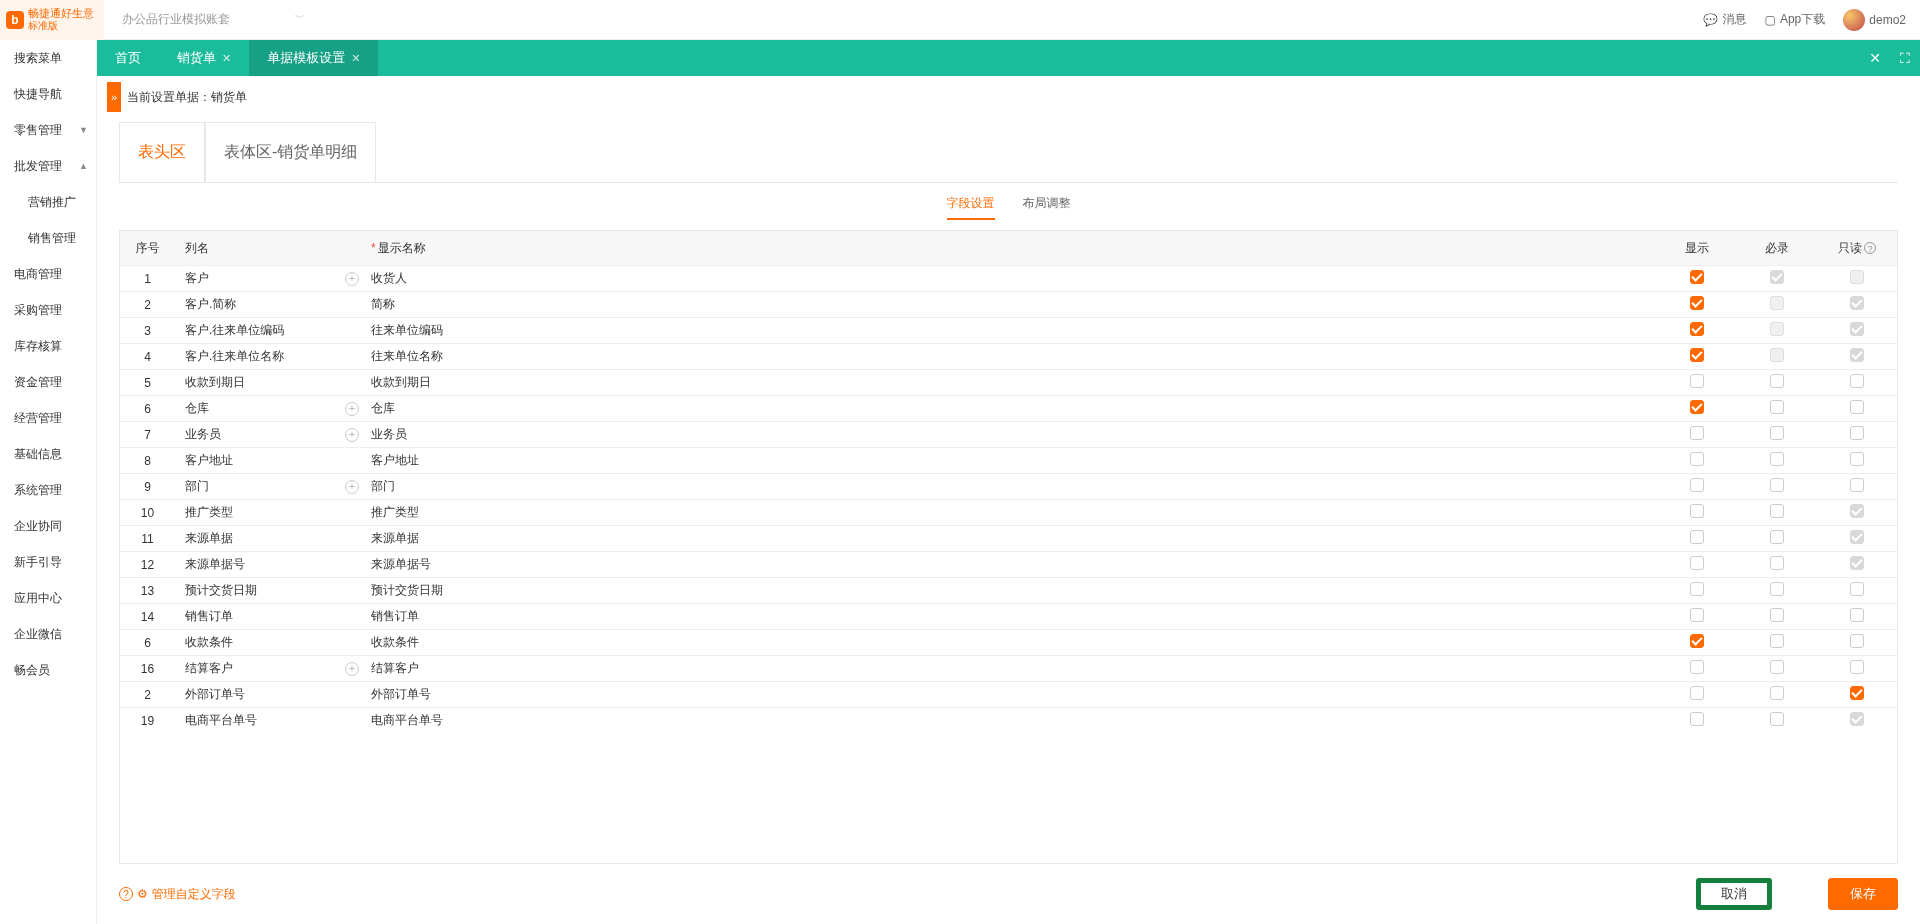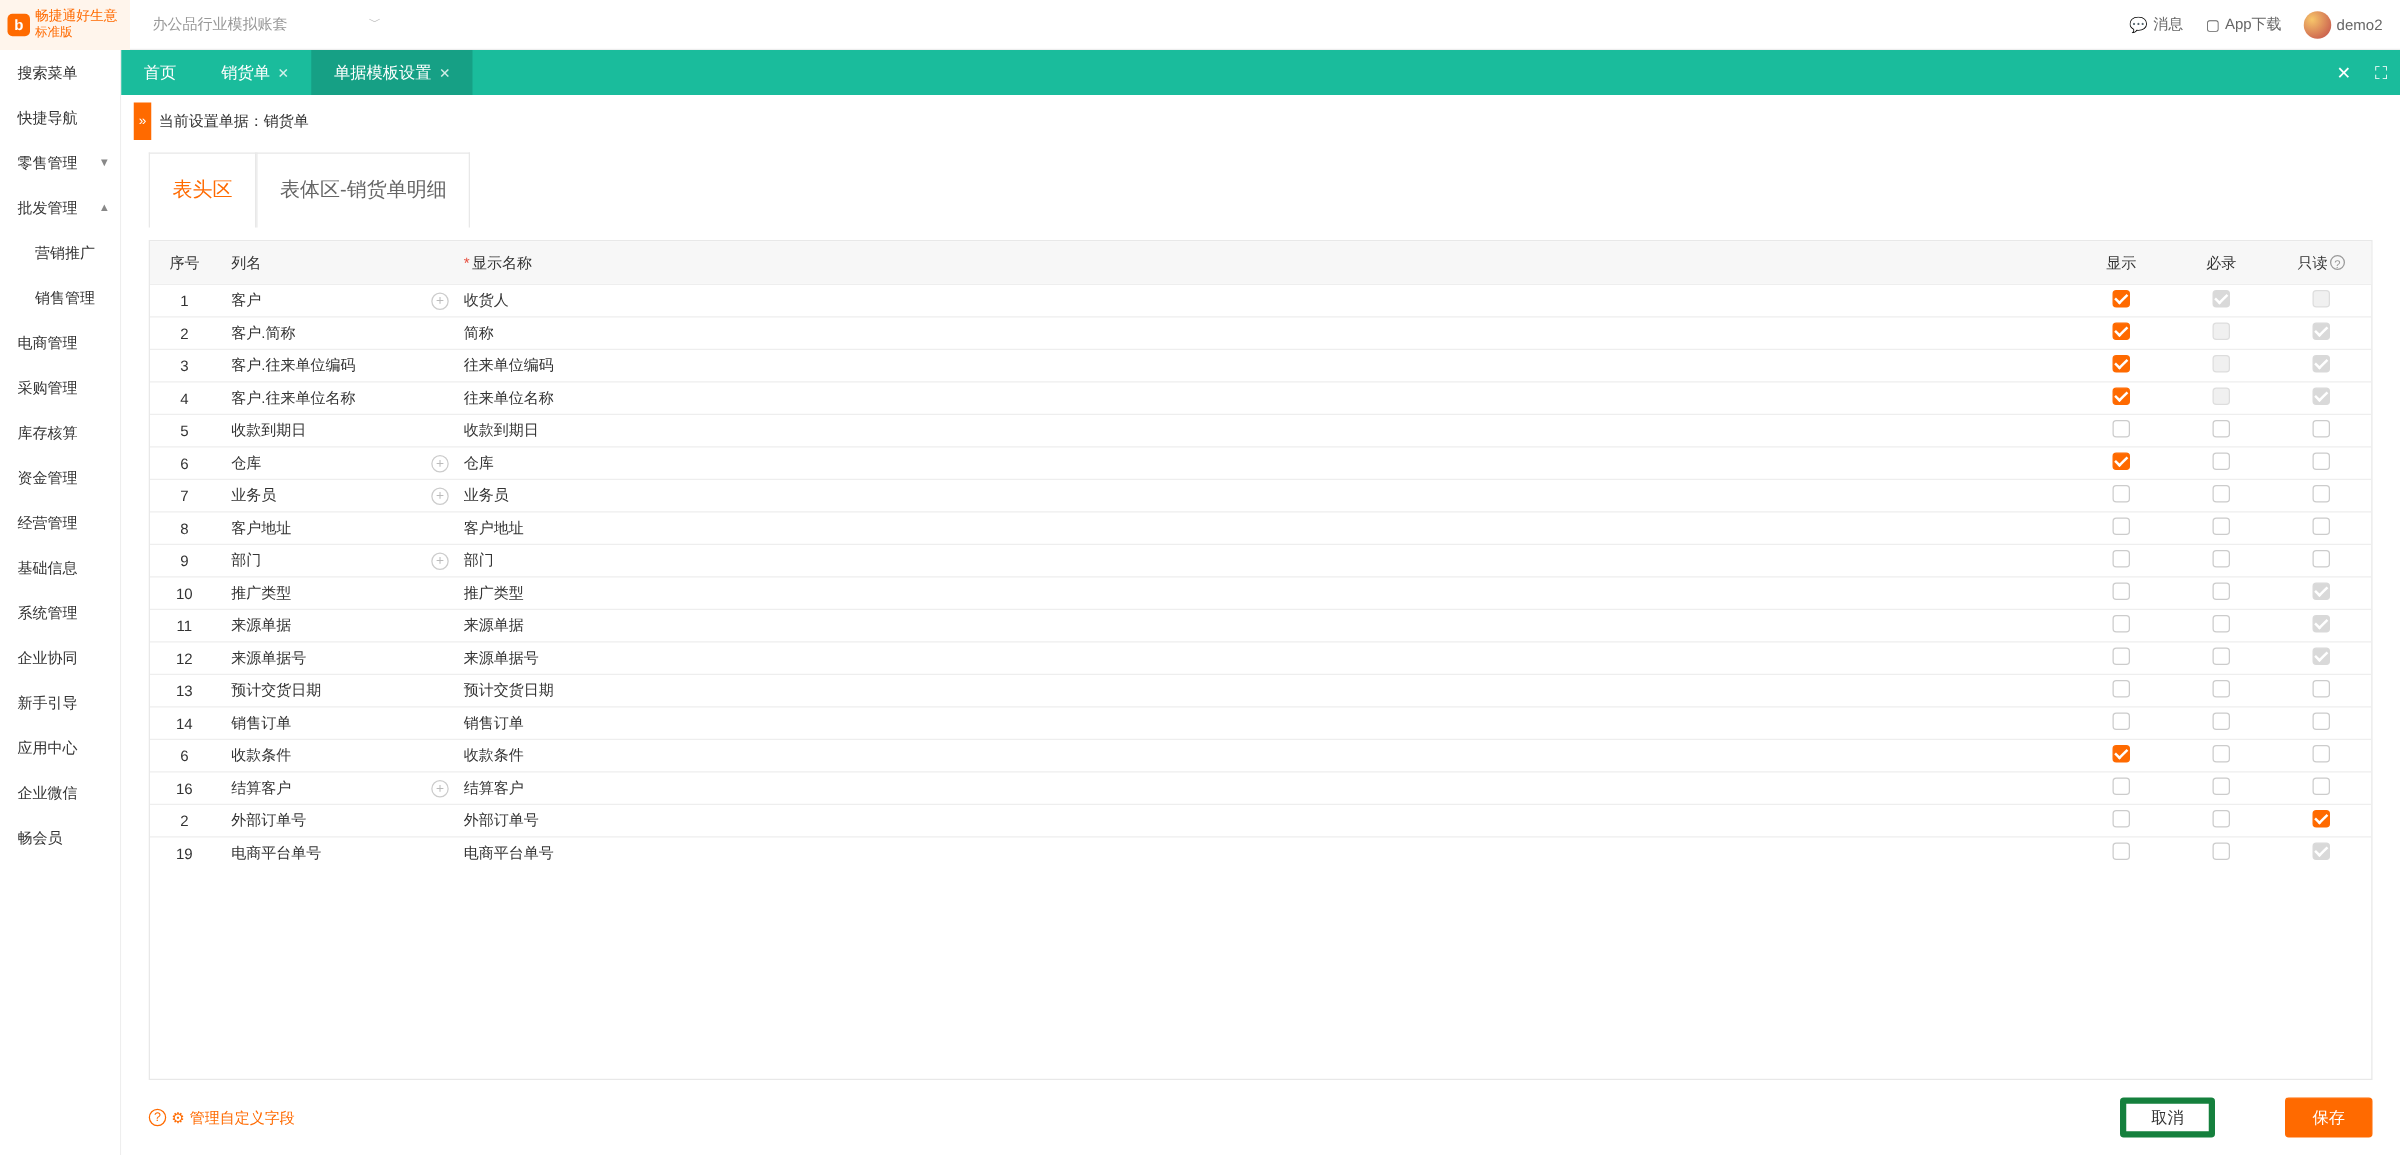--- a/index.html
+++ b/index.html
@@ -185,20 +185,24 @@
           <span>»</span>
         </div>
       <span>当前设置单据：</span>
       <span>销货单</span>
     </div>
 
     <div class="card-tabs" id="card-tabs">
         <div class="ctab active">表头区</div>
         <div class="ctab">表体区-销货单明细</div>
       </div>
+    <div class="sub-tabs" id="sub-tabs">
+        <div class="stab active">字段设置</div>
+        <div class="stab">布局调整</div>
+      </div>
 
     <div class="table-wrap">
       <div class="thead">
         <div class="th col-seq">序号</div>
         <div class="th col-name">列名</div>
         <div class="th col-plus"></div>
         <div class="th col-display"><span class="required">*</span><span>显示名称</span></div>
         <div class="th col-chk">显示</div>
         <div class="th col-chk">必录</div>
         <div class="th col-chk"><span>只读</span><span class="help-q">?</span></div>

